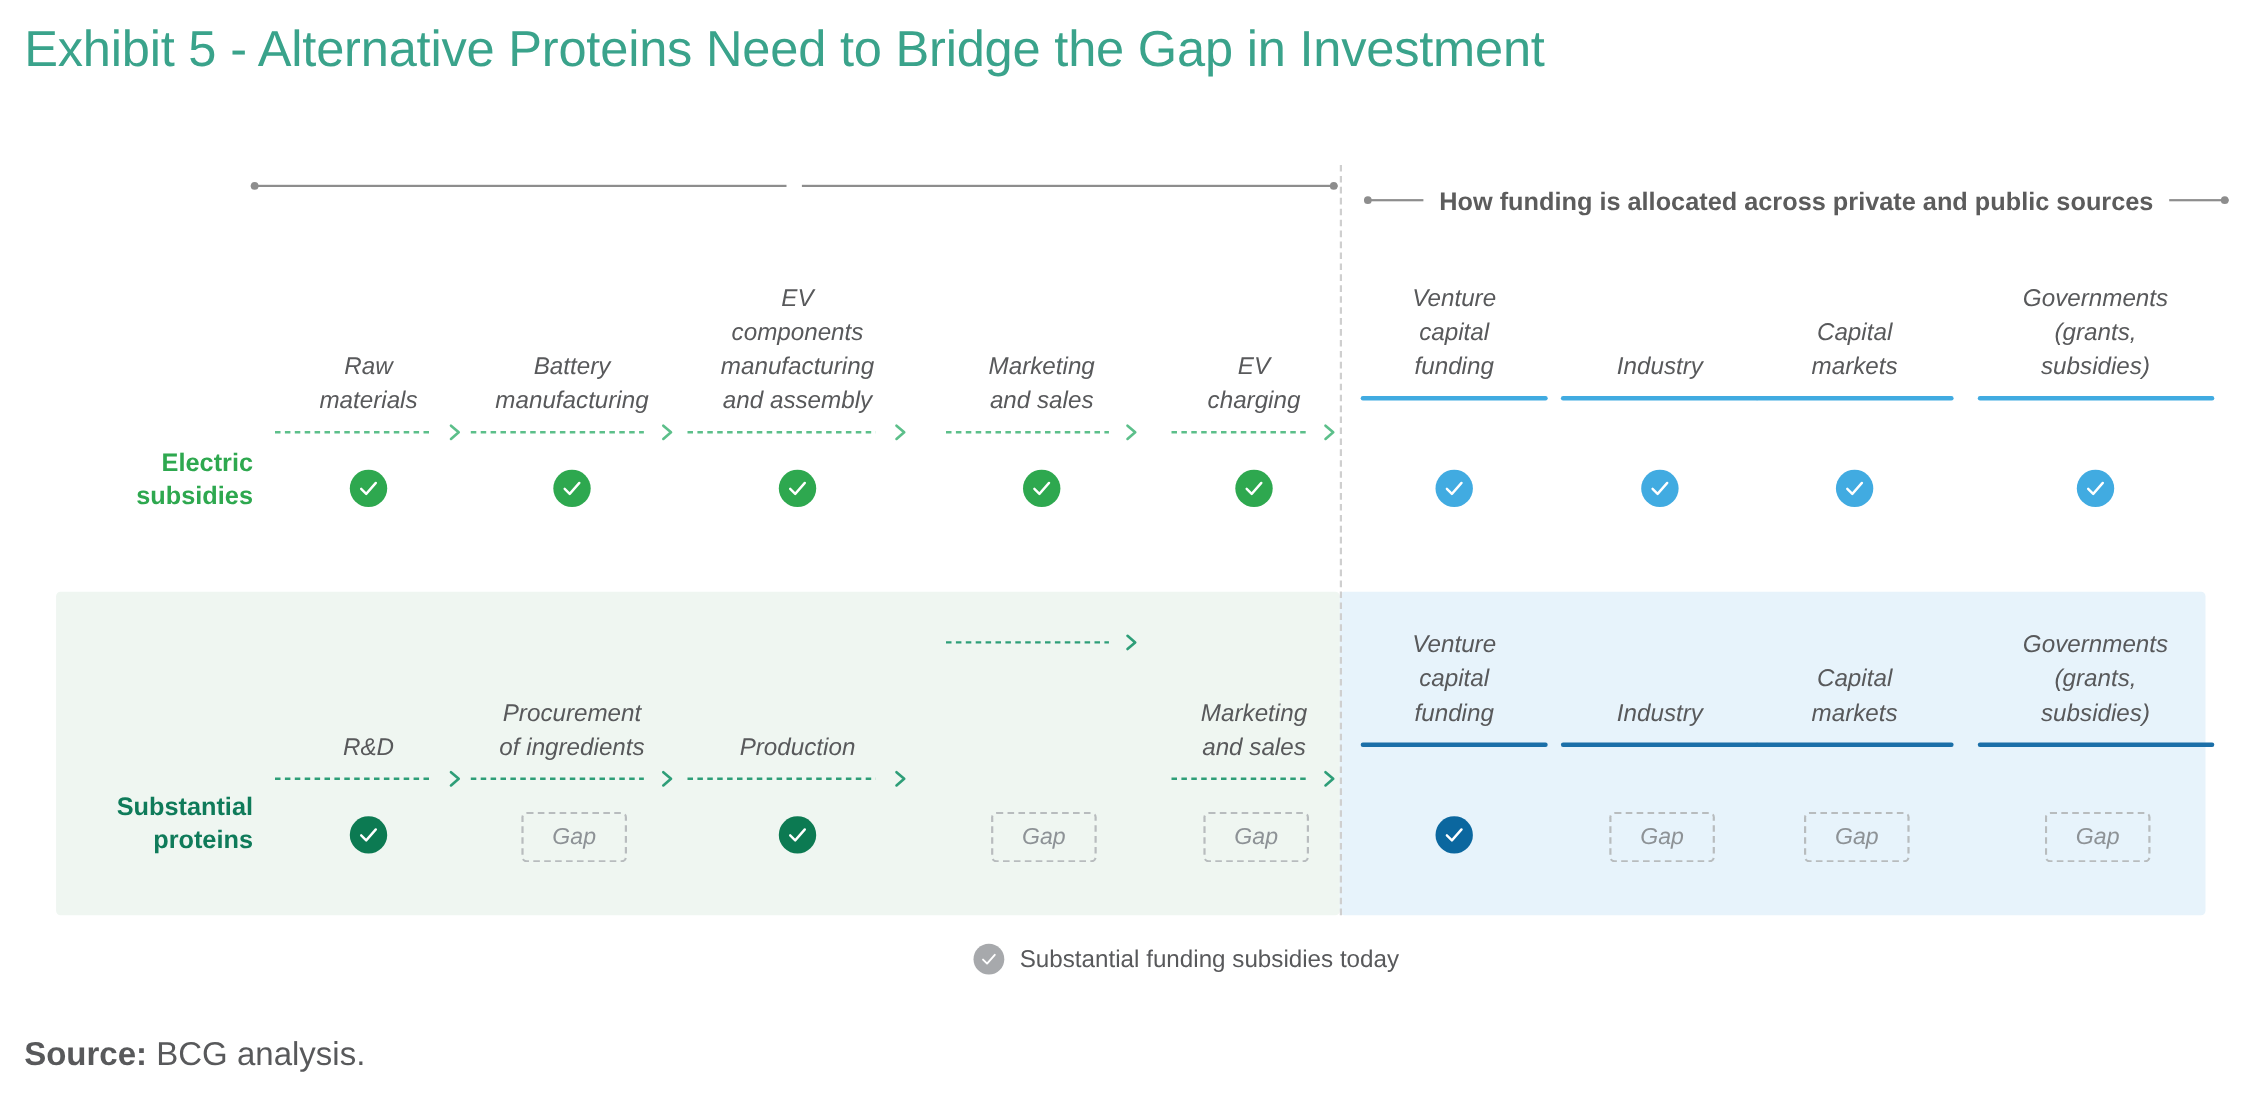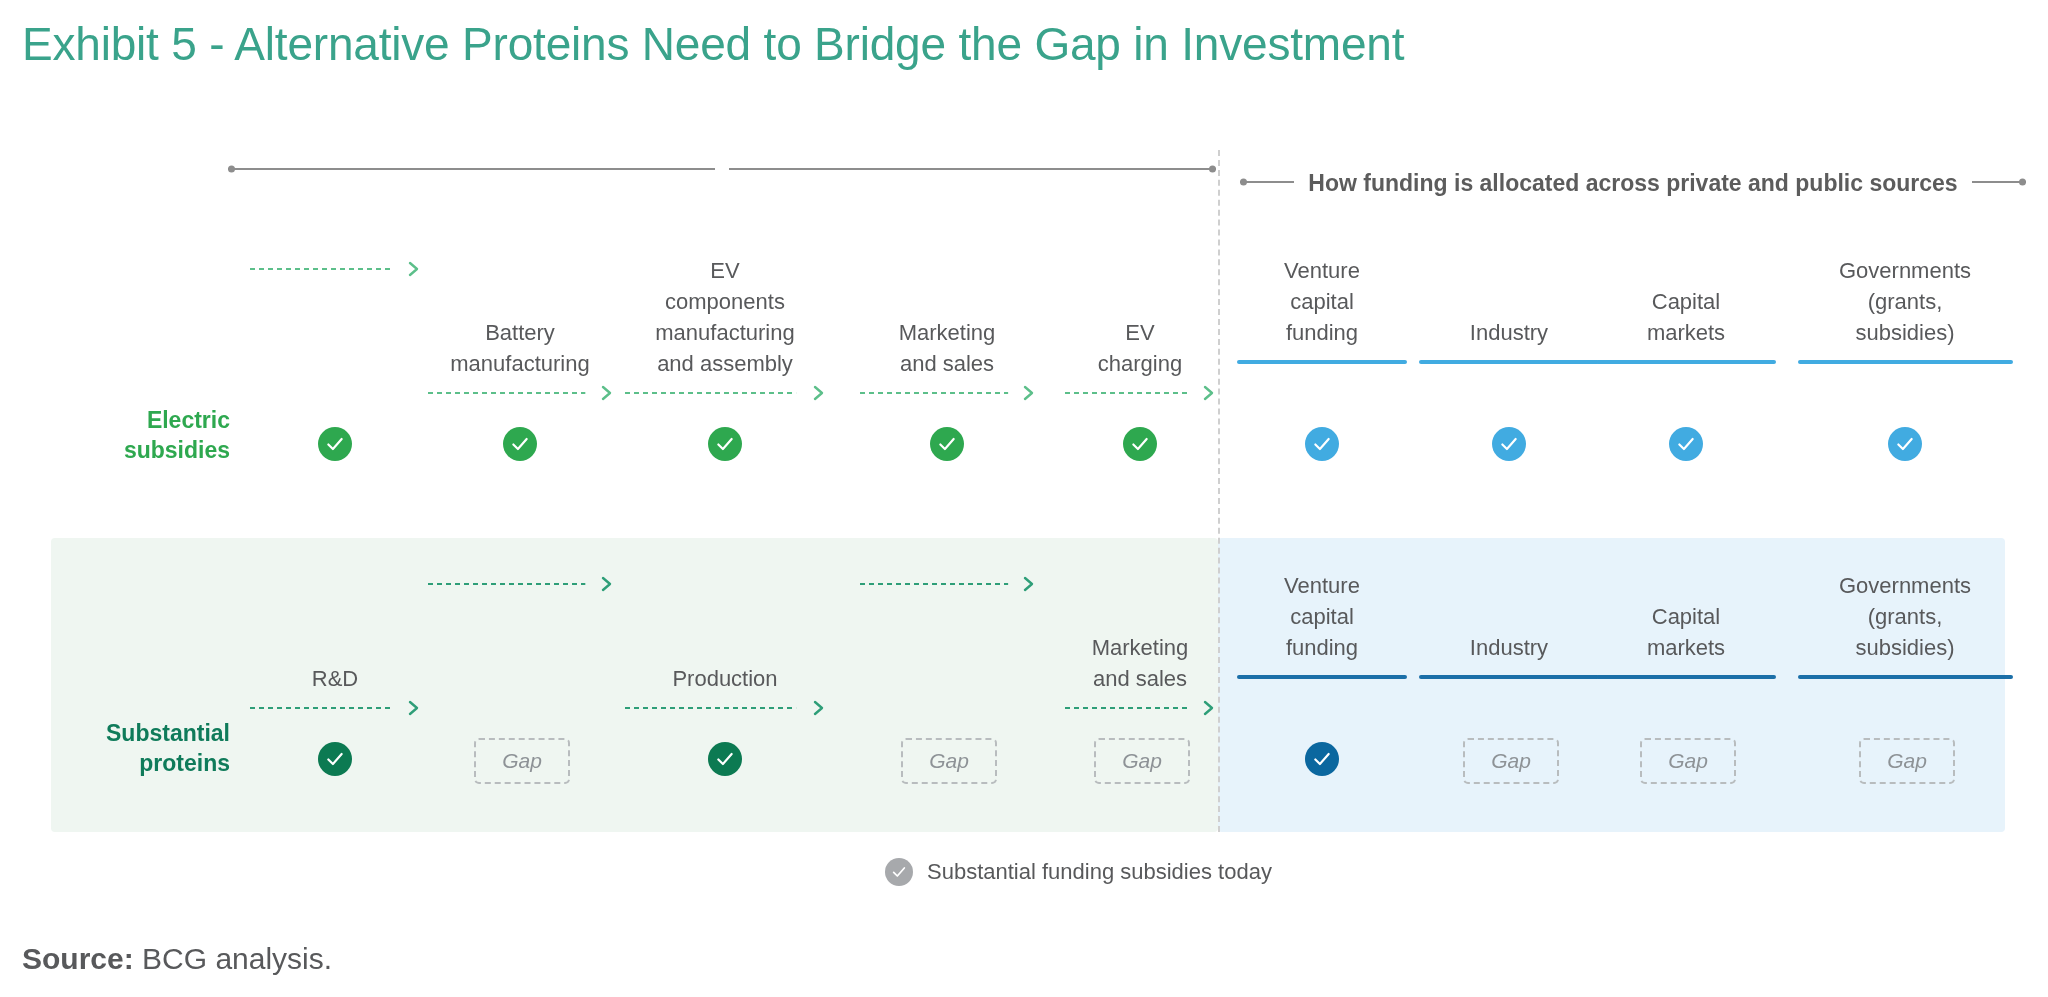--- a/index.html
+++ b/index.html
@@ -95,20 +95,21 @@
   
   .col {
     position: absolute;
     text-align: center;
   }
   .col .cap {
     font-size: 22px;
     line-height: 31px;
     color: #58595b;
     font-weight: 400;
+    font-style: italic;
   }
 
   
   .arrow {
     position: relative;
     height: 16px;
     margin-top: 6px;
   }
   .arrow svg { display: block; width: 100%; height: 16px; overflow: visible; }
 
@@ -190,20 +191,24 @@
   <div>subsidies</div>
 </div>
 
 <div class="row-label" id="label-ap">
   <div>Substantial</div>
   <div>proteins</div>
 </div>
 
 <div id="cells">
     <div class="col" style="left: 250px; top: 255px; width: 170px;">
+      <div class="cap" style="margin-top: 62px;">
+        <div>Raw</div>
+        <div>materials</div>
+      </div>
       <div class="arrow" style="display: flex; align-items: center;">
         <span style="flex:1 1 auto;height:16px">
           <svg viewBox="0 0 100 16" preserveAspectRatio="none">
             <line x1="0" y1="8" x2="92" y2="8" stroke="#5CBF8A" stroke-width="2.2" stroke-dasharray="5 4" vector-effect="non-scaling-stroke"></line>
           </svg>
         </span>
         <svg viewBox="0 0 14 16" width="14" height="16" style="flex:0 0 14px">
           <polyline points="4,2 11,8 4,14" fill="none" stroke="#5CBF8A" stroke-width="2.4" stroke-linecap="round" stroke-linejoin="round"></polyline>
         </svg>
       </div>
@@ -362,20 +367,24 @@
           <polyline points="4,2 11,8 4,14" fill="none" stroke="#2E9E78" stroke-width="2.4" stroke-linecap="round" stroke-linejoin="round"></polyline>
         </svg>
       </div>
     </div>
     <div class="check c-dkgreen" style="left: 318px; top: 742px;">
       <svg viewBox="0 0 24 24" fill="none" stroke="#ffffff" stroke-width="2.6" stroke-linecap="round" stroke-linejoin="round">
         <polyline points="4,12.5 9.5,18 20,6"></polyline>
       </svg>
     </div>
     <div class="col" style="left: 427.5px; top: 570px; width: 185px;">
+      <div class="cap" style="margin-top: 62px;">
+        <div>Procurement</div>
+        <div>of ingredients</div>
+      </div>
       <div class="arrow" style="display: flex; align-items: center;">
         <span style="flex:1 1 auto;height:16px">
           <svg viewBox="0 0 100 16" preserveAspectRatio="none">
             <line x1="0" y1="8" x2="92" y2="8" stroke="#2E9E78" stroke-width="2.2" stroke-dasharray="5 4" vector-effect="non-scaling-stroke"></line>
           </svg>
         </span>
         <svg viewBox="0 0 14 16" width="14" height="16" style="flex:0 0 14px">
           <polyline points="4,2 11,8 4,14" fill="none" stroke="#2E9E78" stroke-width="2.4" stroke-linecap="round" stroke-linejoin="round"></polyline>
         </svg>
       </div>

